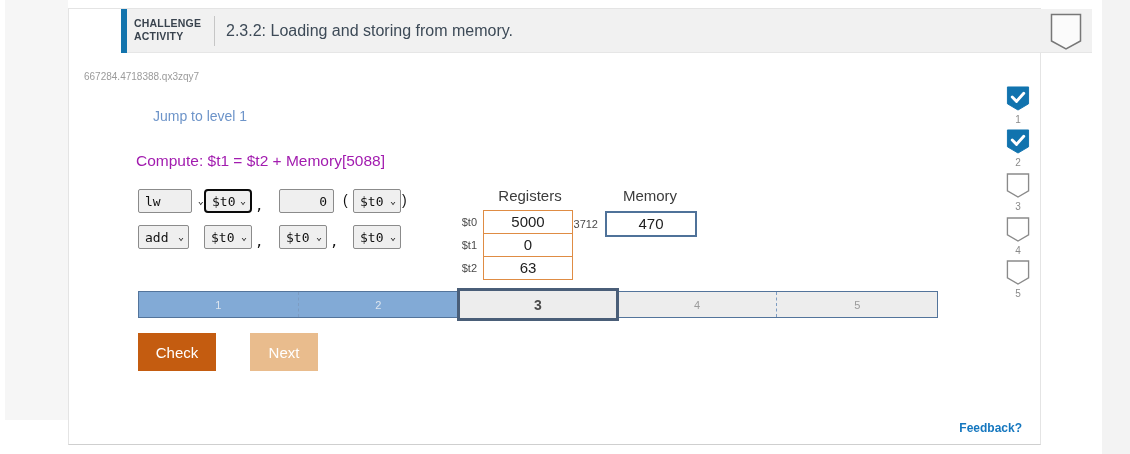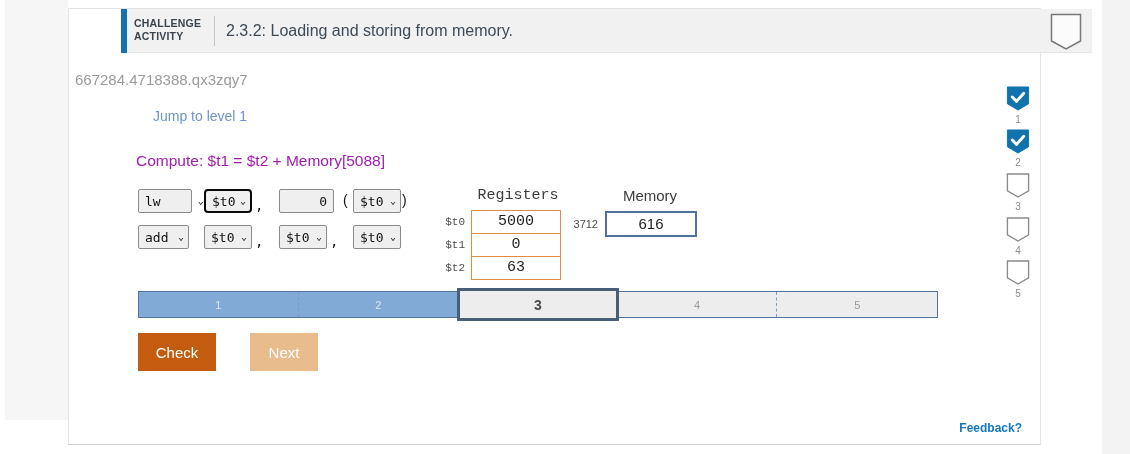--- a/index.html
+++ b/index.html
@@ -16,42 +16,42 @@
                  background:#f1f1f1; border-bottom:1px solid #e6e6e6;margin-left:44px; }
   .accent-bar { position:absolute; left:0; top:0; width:6px; height:44px; background:#1374ad; }
   .badge { position:absolute; left:13px; top:8px; font-size:10.5px; font-weight:bold;
            color:#39434e; line-height:1.25; letter-spacing:0.2px; }
   .hdr-divider { position:absolute; left:93px; top:7px; width:1px; height:30px; background:#c6c6c6; }
   .hdr-title { position:absolute; left:105px; top:0; height:44px; line-height:44px;
                font-size:16px; color:#3d4a57; }
   .bookmark-big { position:absolute; right:10px; top:4px; width:32px; height:38px; cursor:pointer; }
 
   
-  .activity-id { position:absolute; left:6px; top:62px; font-size:15px; color:#9b9b9b; }
+  .activity-id { position:absolute; left:15px; top:62px; font-size:10px; color:#9b9b9b; }
   .jump-link { position:absolute; left:84px; top:99px; font-size:14px; color:#6d94c9; cursor:pointer; }
   .prompt { position:absolute; left:67px; top:143px; font-size:15.5px; color:#a21caf; }
 
   
   .asm-rows { position:absolute; left:67px; top:180px; width:340px; height:64px; }
   .asm-row { position:absolute; left:0; width:340px; height:24px; }
   .row-1 { top:0; } .row-2 { top:36px; }
   .dd { position:absolute; top:0; height:24px; display:inline-flex; align-items:center;
         justify-content:space-between; background:#efefef; border:1px solid #8b8b8b;
         border-radius:2px; font-family:"DejaVu Sans Mono", monospace; font-size:13px;
         color:#111; padding:0 4px 0 6px; cursor:pointer; }
   .dd .chev { font-size:10px; font-weight:bold; color:#222; margin-left:4px; transform:translateY(-1px); }
   .dd.focused { border:2px solid #0a0a0a; border-radius:4px; }
   .sep { position:absolute; top:8px; font-size:14px; color:#111; font-family:"DejaVu Sans Mono", monospace; }
   .paren { position:absolute; top:3px; font-size:14px; color:#111; }
   .offset-input { position:absolute; top:0; height:24px; width:55px; background:#efefef;
         border:1px solid #8b8b8b; border-radius:2px; font-family:"DejaVu Sans Mono", monospace;
         font-size:13px; color:#111; text-align:right; padding-right:6px; }
 
   
-  .registers { position:absolute; left:368px; top:178px;font-family:Liberation Mono, monospace; }
+  .registers { position:absolute; left:380px; top:178px; }
   .reg-title { width:134px; text-align:center; font-size:15px; color:#3c3c3c; margin-bottom:7px; padding-left:28px; }
   .reg-row { display:flex; align-items:center; margin-top:-1px; }
   .reg-row:first-of-type { margin-top:0; }
   .reg-label { width:34px; text-align:right; font-size:11px; color:#4a4a4a; padding-right:6px; }
   .reg-box { width:90px; height:24px; border:1px solid #df8c44; background:#fff;
              text-align:center; font-size:15px; color:#1d1d1d; line-height:22px; }
 
   
   .memory { position:absolute; left:500px; top:178px; }
   .mem-title { width:134px; text-align:center; font-size:15px; color:#3c3c3c; margin-bottom:7px; padding-left:28px; }
@@ -166,21 +166,21 @@
     <div class="reg-row">
       <div class="reg-label">$t2</div>
       <div class="reg-box">63</div>
     </div>
   </div>
 
   <div class="memory">
     <div class="mem-title">Memory</div>
     <div class="mem-row">
       <div class="mem-addr">3712</div>
-      <div class="mem-box">616</div>
+      <div class="mem-box">470</div>
     </div>
   </div>
 
   <div class="progress">
     <div class="seg complete dashed-r">1</div>
     <div class="seg complete">2</div>
     <div class="seg current">3</div>
     <div class="seg upcoming dashed-r">4</div>
     <div class="seg upcoming">5</div>
   </div>

